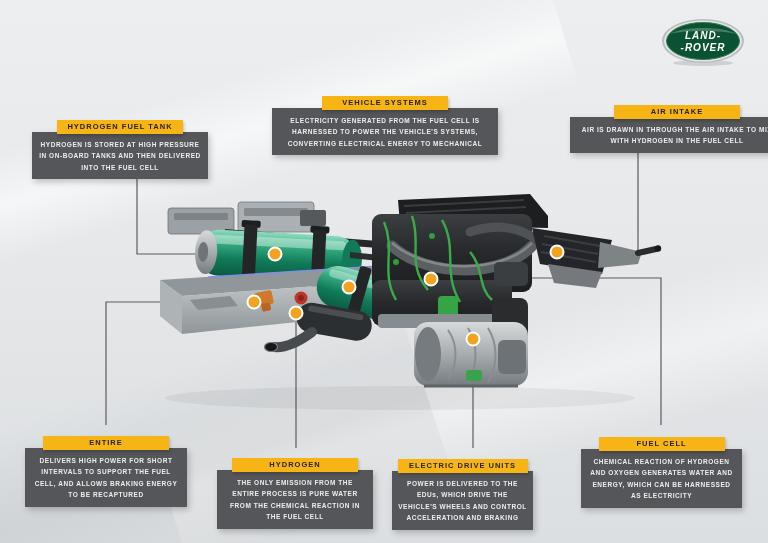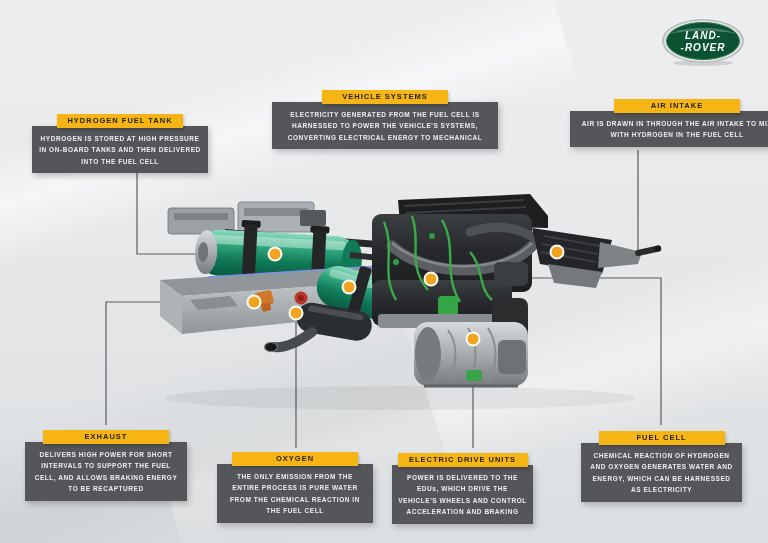--- a/index.html
+++ b/index.html
@@ -19,21 +19,21 @@
 
   .title{
     position:absolute;left:25px;top:25px;width:620px;
     font-size:15px;font-weight:bold;letter-spacing:1.6px;color:#17181a;
   }
 
   .logo{position:absolute;left:660px;top:18px;width:86px;height:50px;}
 
   .callout{position:absolute;text-align:center;}
   .callout .tab{
-    position:relative;z-index:3;margin:10px auto -2px auto;width:126px;height:14px;
+    position:relative;z-index:3;margin:16px auto -2px auto;width:126px;height:14px;
     background:#f6b514;color:#262419;font-size:7.5px;font-weight:bold;
     letter-spacing:1px;line-height:14.5px;text-align:center;
     box-shadow:1px 2px 3px rgba(0,0,0,.22);
   }
   .callout .panel{
     position:relative;z-index:2;background:#54565a;color:#ededee;
     font-size:6.5px;font-weight:bold;letter-spacing:.55px;line-height:1.75;
     padding:7px 6px 6px 6px;box-shadow:2px 3px 6px rgba(0,0,0,.22);
   }
   #co-hft{left:26px;top:104px;width:176px;padding-left:6px;}
@@ -220,26 +220,26 @@
     <div class="tab">VEHICLE SYSTEMS</div>
     <div class="panel">ELECTRICITY GENERATED FROM THE FUEL CELL IS HARNESSED TO POWER THE VEHICLE'S SYSTEMS, CONVERTING ELECTRICAL ENERGY TO MECHANICAL</div>
   </div>
 
   <div class="callout" id="co-ai">
     <div class="tab">AIR INTAKE</div>
     <div class="panel">AIR IS DRAWN IN THROUGH THE AIR INTAKE TO MIX WITH HYDROGEN IN THE FUEL CELL</div>
   </div>
 
   <div class="callout" id="co-bat">
-    <div class="tab">EXHAUST</div>
+    <div class="tab">ENTIRE</div>
     <div class="panel">DELIVERS HIGH POWER FOR SHORT INTERVALS TO SUPPORT THE FUEL CELL, AND ALLOWS BRAKING ENERGY TO BE RECAPTURED</div>
   </div>
 
   <div class="callout" id="co-exh">
-    <div class="tab">OXYGEN</div>
+    <div class="tab">HYDROGEN</div>
     <div class="panel">THE ONLY EMISSION FROM THE ENTIRE PROCESS IS PURE WATER FROM THE CHEMICAL REACTION IN THE FUEL CELL</div>
   </div>
 
   <div class="callout" id="co-edu">
     <div class="tab">ELECTRIC DRIVE UNITS</div>
     <div class="panel">POWER IS DELIVERED TO THE EDUs, WHICH DRIVE THE VEHICLE'S WHEELS AND CONTROL ACCELERATION AND BRAKING</div>
   </div>
 
   <div class="callout" id="co-fc">
     <div class="tab">FUEL CELL</div>

